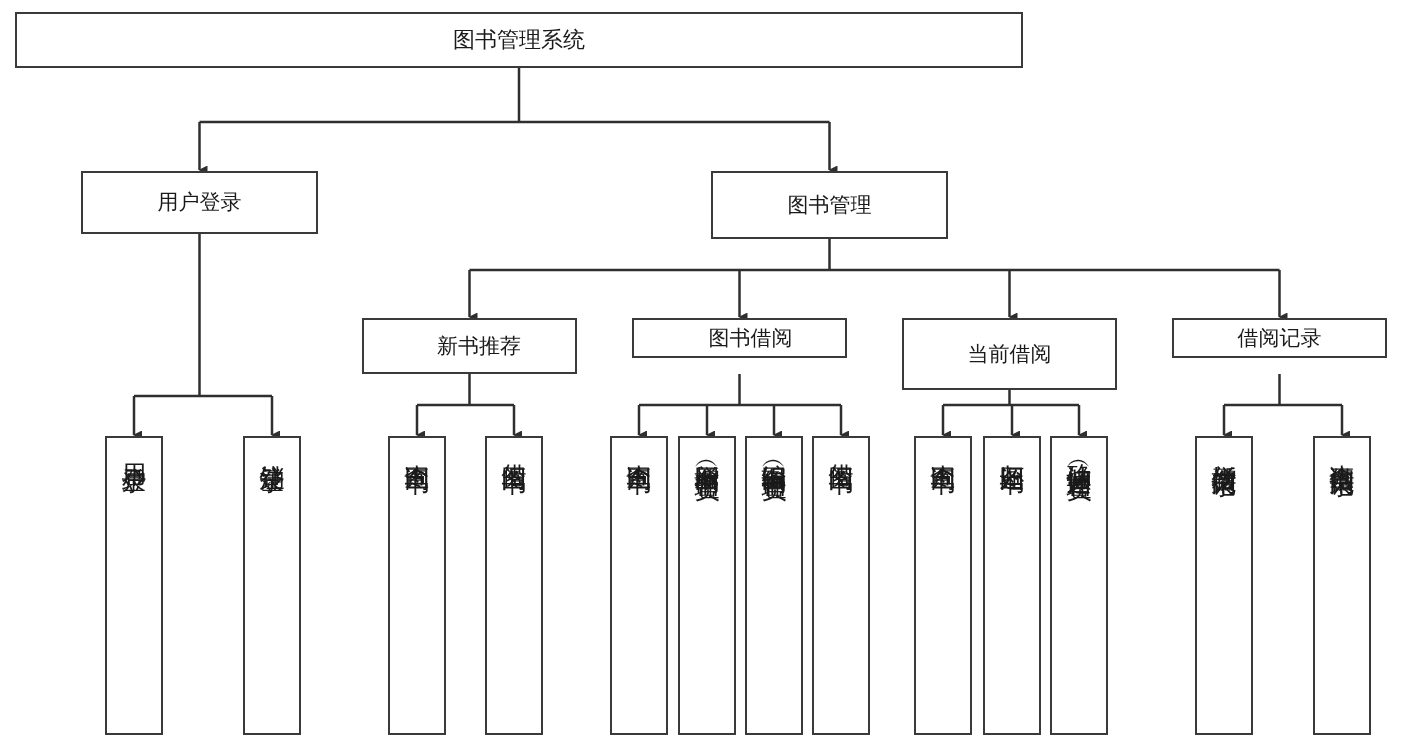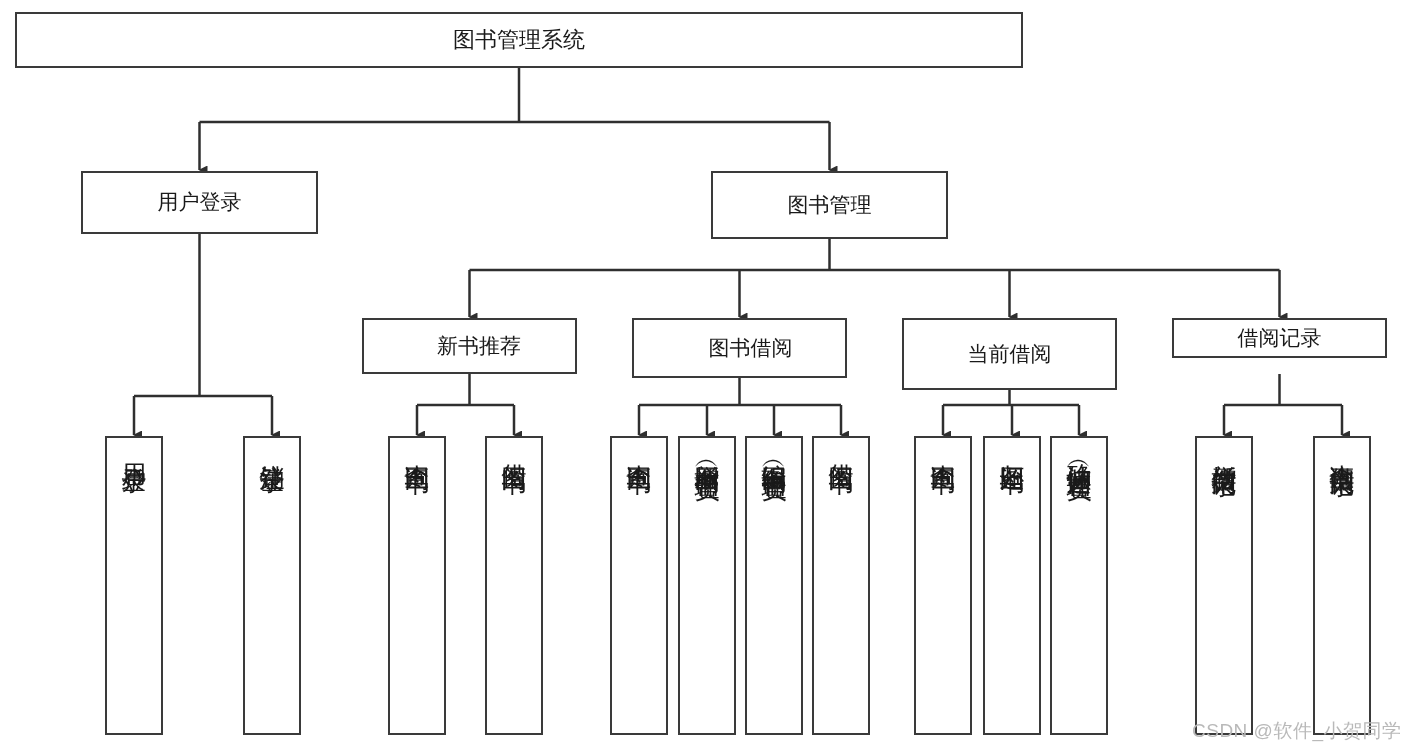--- a/index.html
+++ b/index.html
@@ -122,21 +122,21 @@
       </div>
       <div class="node horizontal" style="left: 81px; top: 171px; width: 237px; height: 63px;">
         <span class="node-label">用户登录</span>
       </div>
       <div class="node horizontal" style="left: 711px; top: 171px; width: 237px; height: 68px;">
         <span class="node-label">图书管理</span>
       </div>
       <div class="node horizontal" style="left: 362px; top: 318px; width: 215px; height: 56px; padding-left: 19px;">
         <span class="node-label">新书推荐</span>
       </div>
-      <div class="node horizontal" style="left: 632px; top: 318px; width: 215px; height: 60px; padding-left: 22px;">
+      <div class="node horizontal" style="left: 632px; top: 318px; width: 215px; height: 40px; padding-left: 22px;">
         <span class="node-label">图书借阅</span>
       </div>
       <div class="node horizontal" style="left: 902px; top: 318px; width: 215px; height: 72px;">
         <span class="node-label">当前借阅</span>
       </div>
       <div class="node horizontal" style="left: 1172px; top: 318px; width: 215px; height: 40px;">
         <span class="node-label">借阅记录</span>
       </div>
       <div class="node vertical" style="left: 105px; top: 436px; width: 58px; height: 299px;">
         <span class="node-label">用户登录</span>
@@ -171,14 +171,13 @@
       <div class="node vertical" style="left: 1050px; top: 436px; width: 58px; height: 299px;">
         <span class="node-label">确认归还（管理员）</span>
       </div>
       <div class="node vertical" style="left: 1195px; top: 436px; width: 58px; height: 299px;">
         <span class="node-label">新增借阅记录</span>
       </div>
       <div class="node vertical" style="left: 1313px; top: 436px; width: 58px; height: 299px;">
         <span class="node-label">查询借阅记录</span>
       </div>
     </div>
-  <div class="watermark" style="left: 1192px; top: 718px;">CSDN @软件_小贺同学</div>
 </div>
 
 </body></html>

